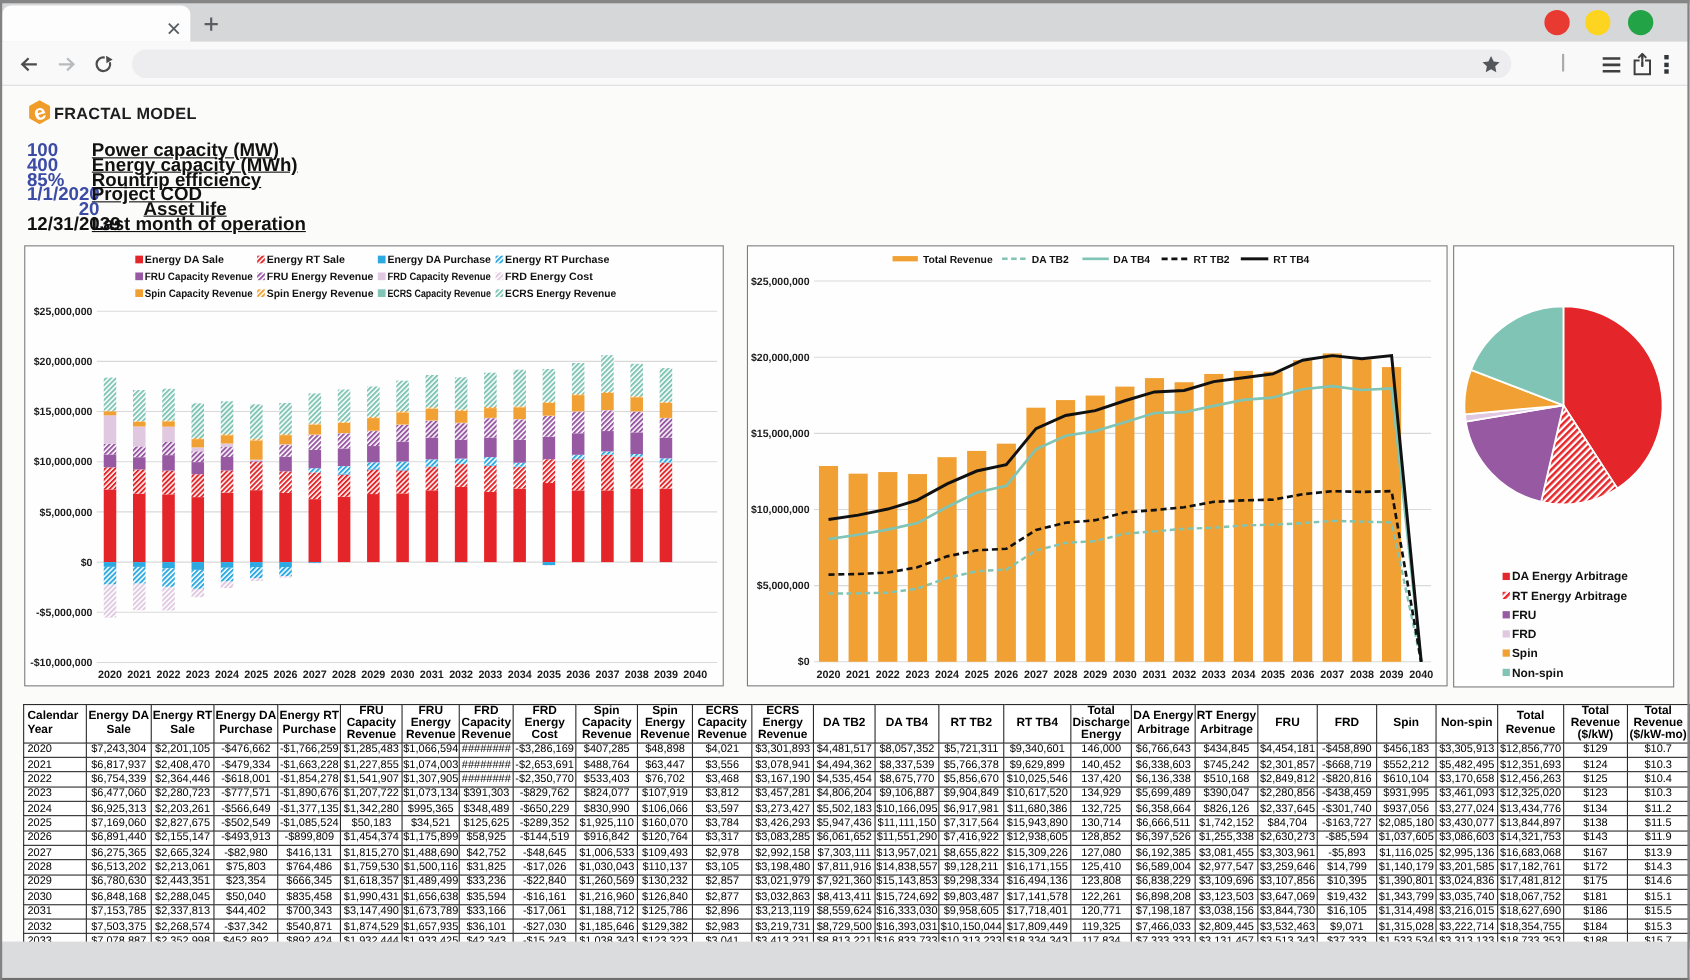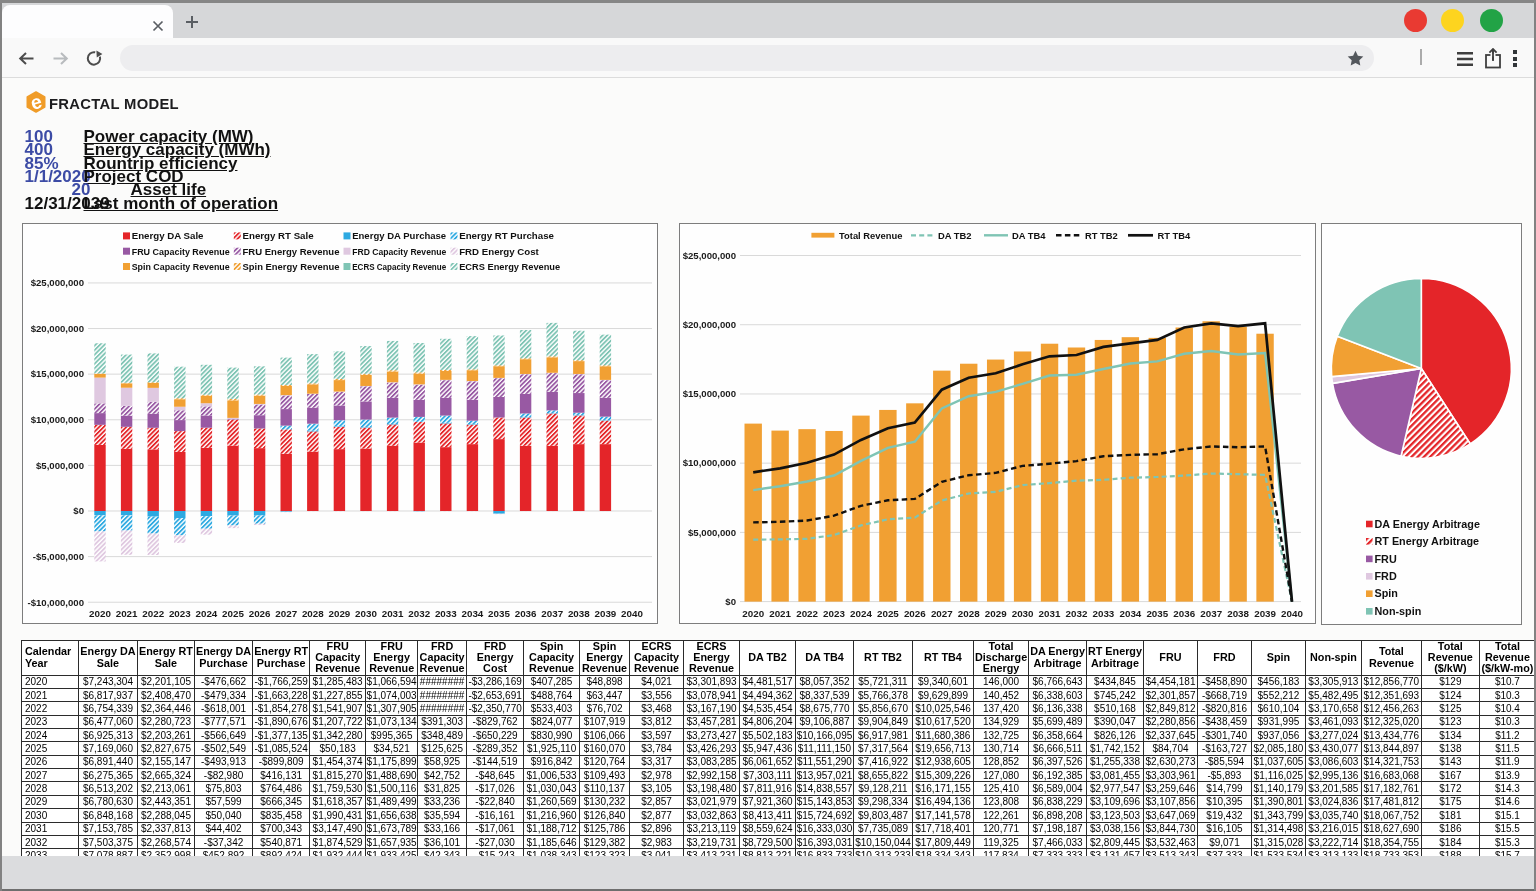--- a/index.html
+++ b/index.html
@@ -713,21 +713,21 @@
           <td>$34,521</td>
           <td>$125,625</td>
           <td>-$289,352</td>
           <td>$1,925,110</td>
           <td>$160,070</td>
           <td>$3,784</td>
           <td>$3,426,293</td>
           <td>$5,947,436</td>
           <td>$11,111,150</td>
           <td>$7,317,564</td>
-          <td>$19,656,713</td>
+          <td>$15,943,890</td>
           <td>130,714</td>
           <td>$6,666,511</td>
           <td>$1,742,152</td>
           <td>$84,704</td>
           <td>-$163,727</td>
           <td>$2,085,180</td>
           <td>$3,430,077</td>
           <td>$13,844,897</td>
           <td>$138</td>
           <td>$11.5</td>
@@ -816,21 +816,21 @@
           <td>$1,140,179</td>
           <td>$3,201,585</td>
           <td>$17,182,761</td>
           <td>$172</td>
           <td>$14.3</td>
         </tr>
         <tr>
           <td class="yl">2029</td>
           <td>$6,780,630</td>
           <td>$2,443,351</td>
-          <td>$57,599</td>
+          <td>$23,354</td>
           <td>$666,345</td>
           <td>$1,618,357</td>
           <td>$1,489,499</td>
           <td>$33,236</td>
           <td>-$22,840</td>
           <td>$1,260,569</td>
           <td>$130,232</td>
           <td>$2,857</td>
           <td>$3,021,979</td>
           <td>$7,921,360</td>
@@ -886,21 +886,21 @@
           <td>$3,147,490</td>
           <td>$1,673,789</td>
           <td>$33,166</td>
           <td>-$17,061</td>
           <td>$1,188,712</td>
           <td>$125,786</td>
           <td>$2,896</td>
           <td>$3,213,119</td>
           <td>$8,559,624</td>
           <td>$16,333,030</td>
-          <td>$7,735,089</td>
+          <td>$9,958,605</td>
           <td>$17,718,401</td>
           <td>120,771</td>
           <td>$7,198,187</td>
           <td>$3,038,156</td>
           <td>$3,844,730</td>
           <td>$16,105</td>
           <td>$1,314,498</td>
           <td>$3,216,015</td>
           <td>$18,627,690</td>
           <td>$186</td>

